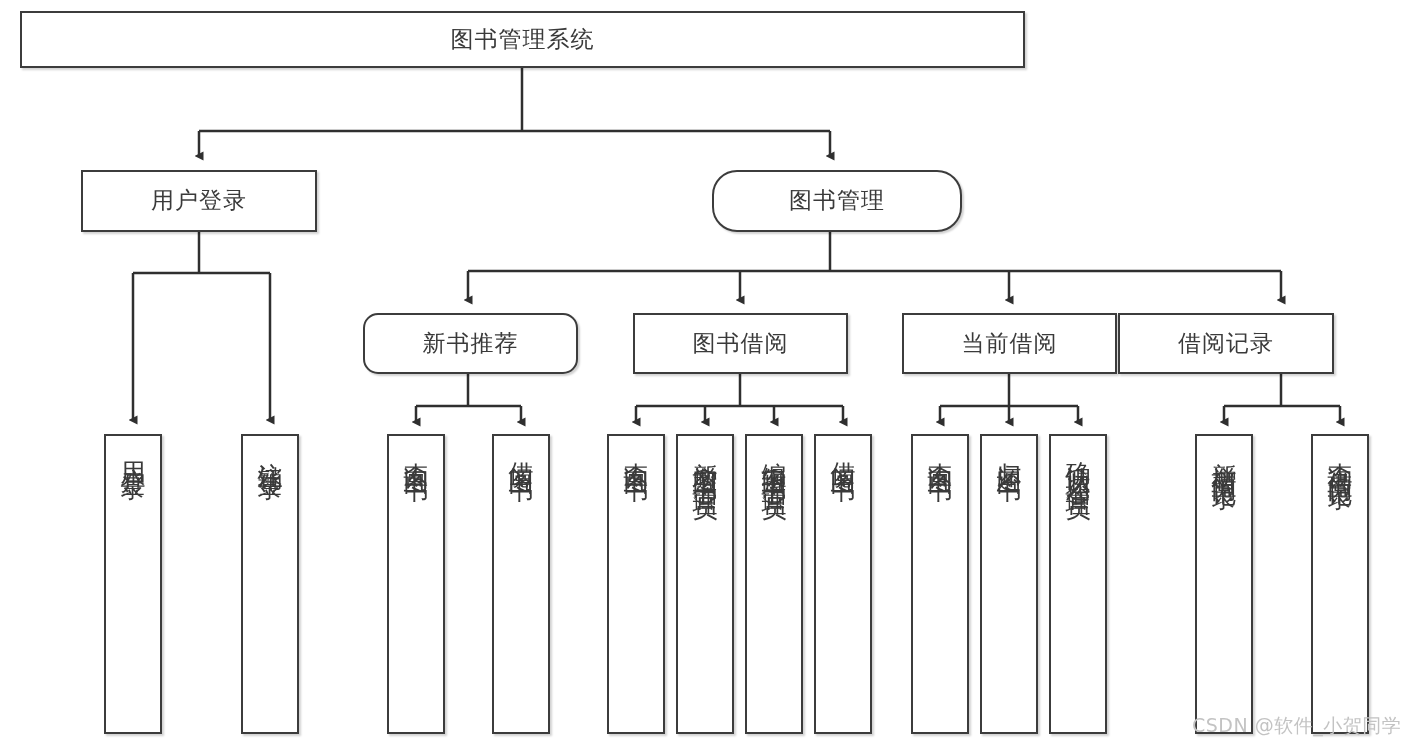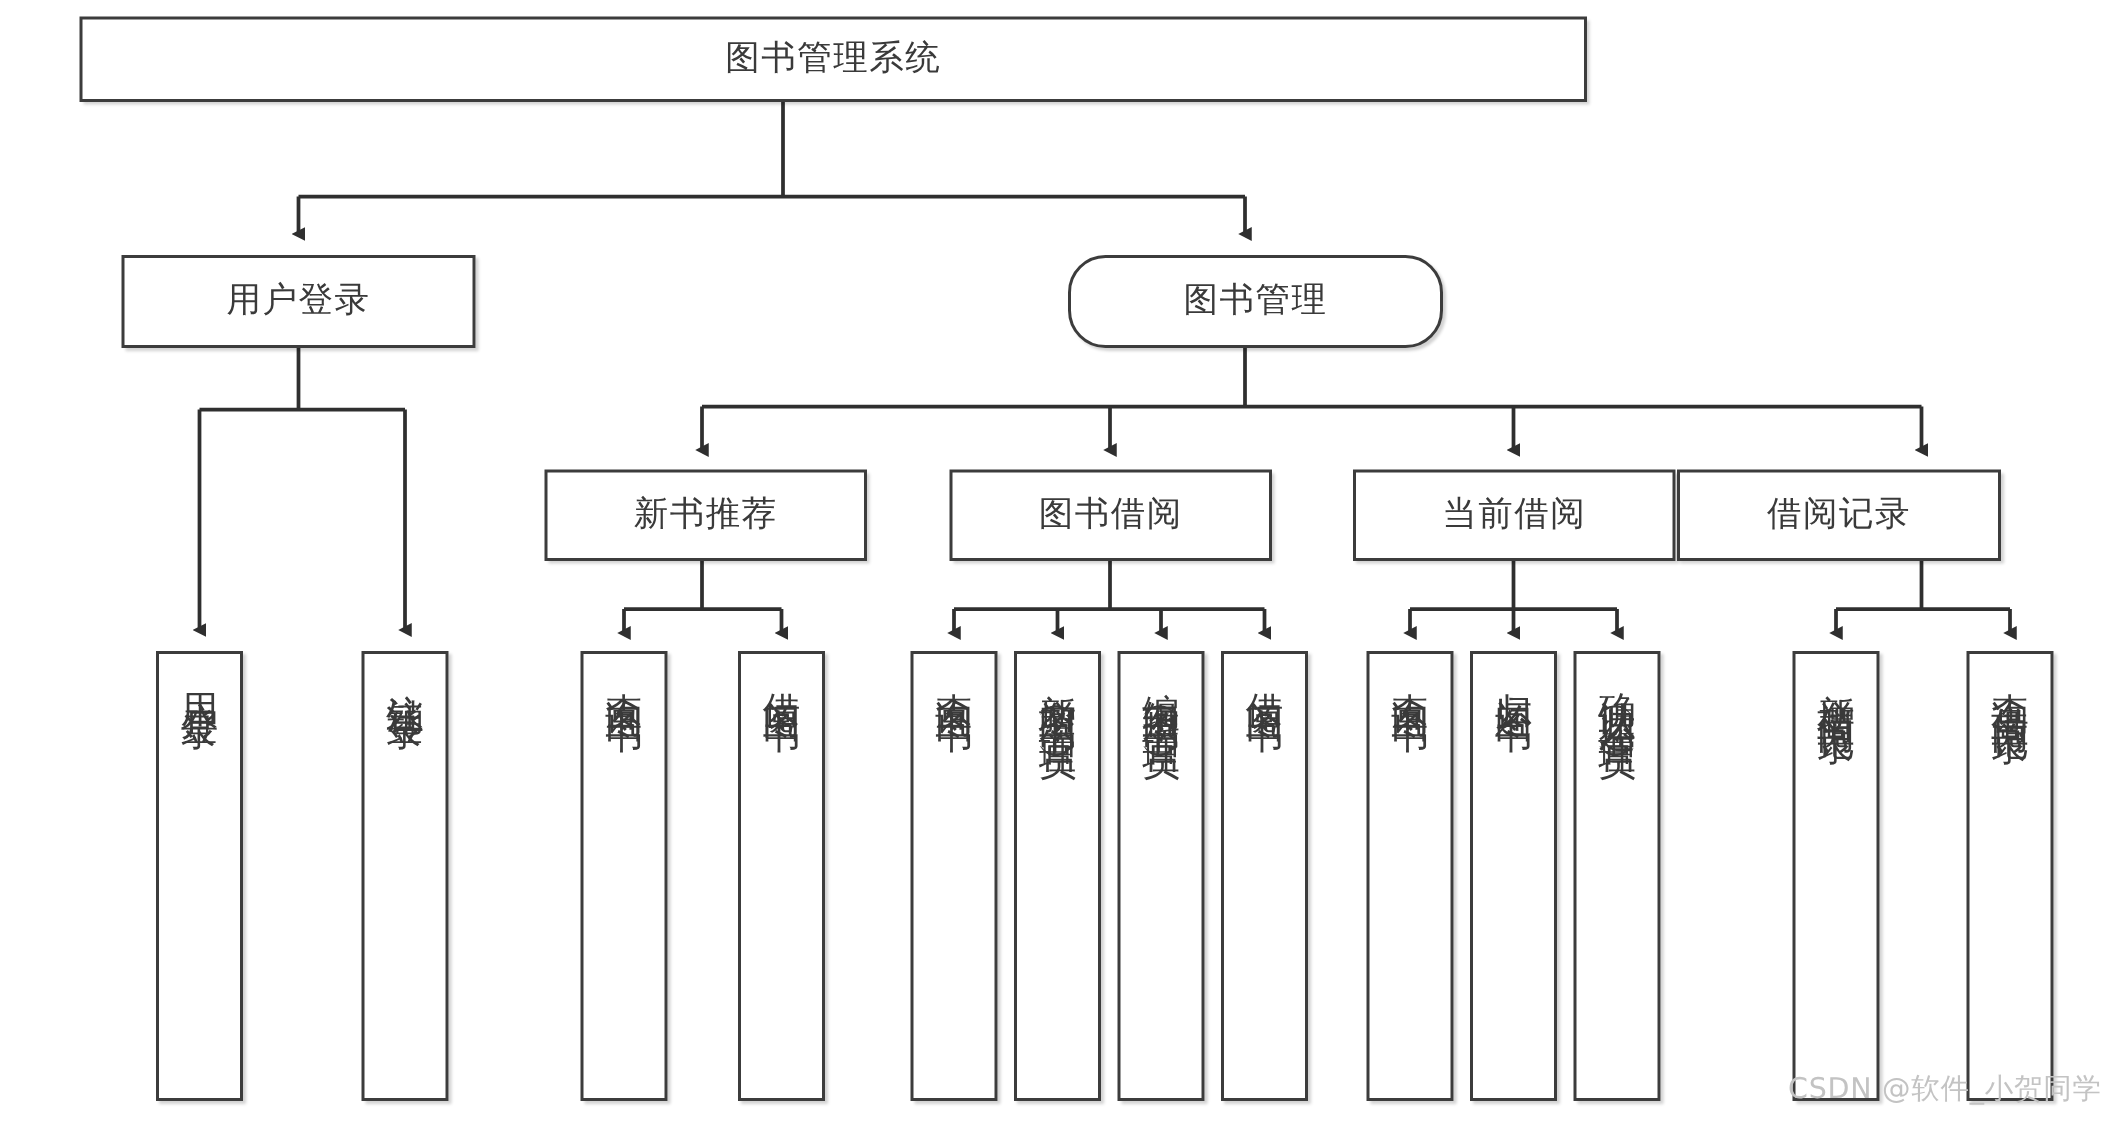--- a/index.html
+++ b/index.html
@@ -122,32 +122,32 @@
       <path d="M 1009,406 L 1009,422" marker-end="url(#arrowhead)"></path>
       <path d="M 1078,406 L 1078,422" marker-end="url(#arrowhead)"></path>
 
       <path d="M 1281,374 L 1281,406"></path>
       <path d="M 1224,406 L 1340,406"></path>
       <path d="M 1224,406 L 1224,422" marker-end="url(#arrowhead)"></path>
       <path d="M 1340,406 L 1340,422" marker-end="url(#arrowhead)"></path>
     </g>
   </svg>
 
-  <div class="node root horizontal" style="left:20px; top:11px; width:1005px; height:57px;margin-left:33px;">
+  <div class="node root horizontal" style="left:20px; top:11px; width:1005px; height:57px;">
     <span class="label">图书管理系统</span>
   </div>
 
   <div class="node horizontal" style="left:81px; top:170px; width:236px; height:62px;">
     <span class="label">用户登录</span>
   </div>
   <div class="node horizontal" style="left:712px; top:170px; width:250px; height:62px;border-radius:25px;">
     <span class="label">图书管理</span>
   </div>
 
-  <div class="node horizontal" style="left:363px; top:313px; width:215px; height:61px;">
+  <div class="node horizontal" style="left:363px; top:313px; width:215px; height:61px;border-radius:15px;">
     <span class="label">新书推荐</span>
   </div>
   <div class="node horizontal" style="left:902px; top:313px; width:215px; height:61px;">
     <span class="label">当前借阅</span>
   </div>
   <div class="node horizontal" style="left:633px; top:313px; width:215px; height:61px;">
     <span class="label">图书借阅</span>
   </div>
   <div class="node horizontal" style="left:1118px; top:313px; width:216px; height:61px;">
     <span class="label">借阅记录</span>

